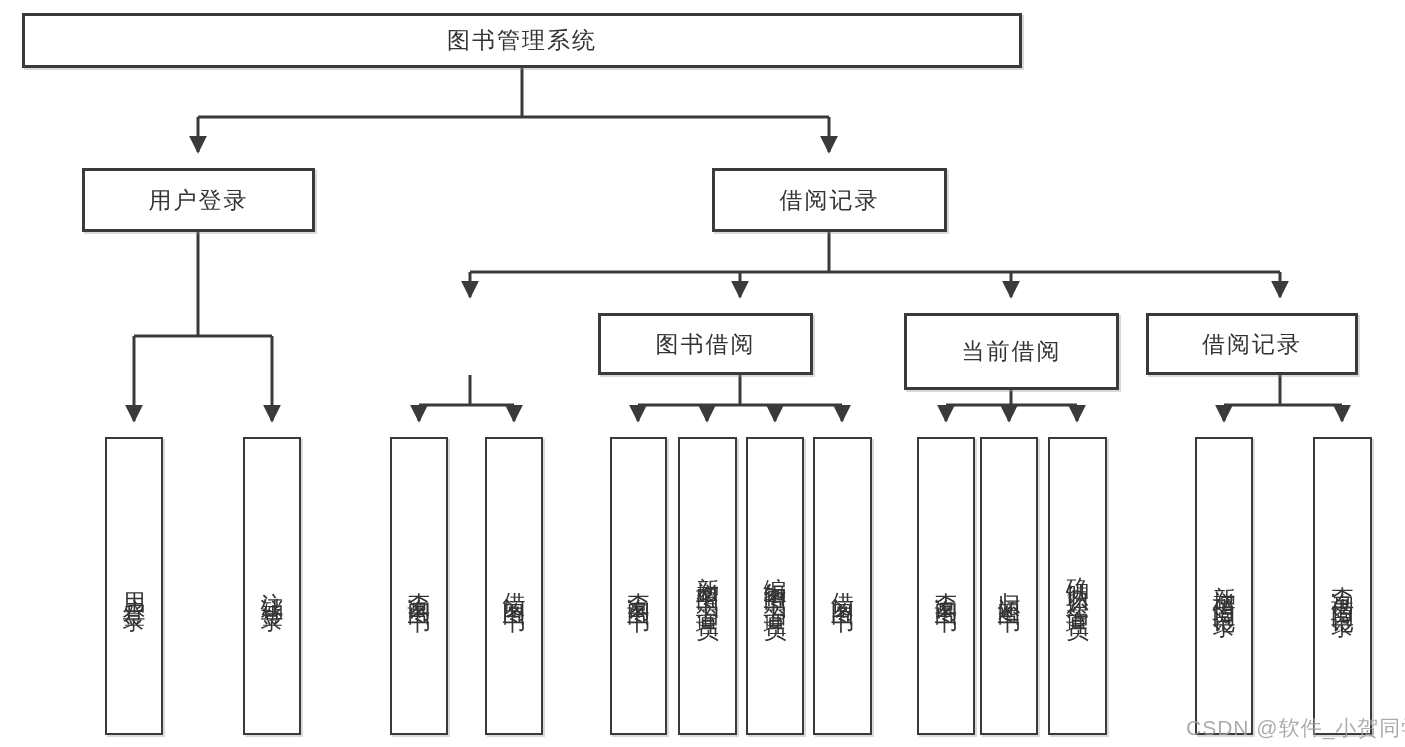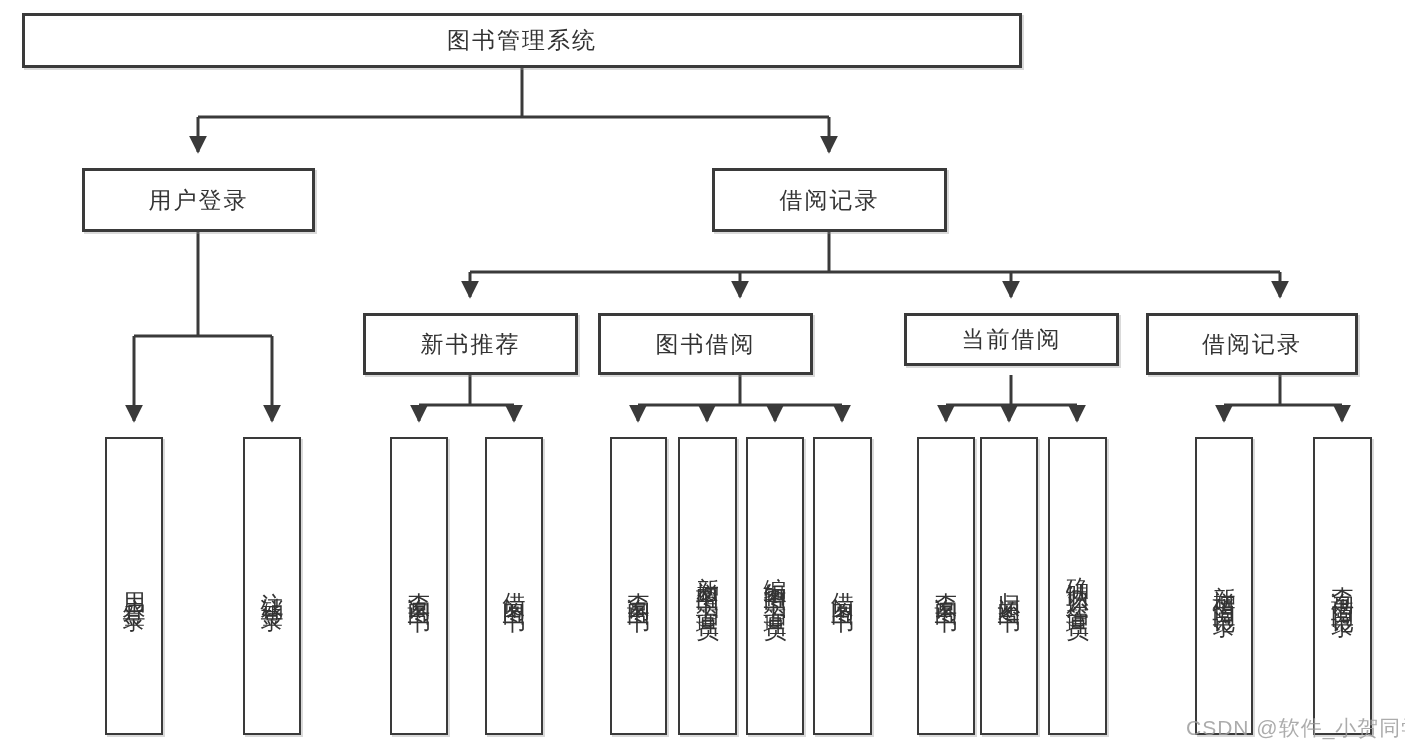--- a/index.html
+++ b/index.html
@@ -49,21 +49,21 @@
     letter-spacing: 6px;
     white-space: normal;
     line-height: 1;
   }
   
   .n-root          { left: 22px;   top: 13px;  width: 1000px; height: 55px; }
   .n-user-login    { left: 82px;   top: 168px; width: 233px;  height: 64px; }
   .n-book-mgmt     { left: 712px;  top: 168px; width: 235px;  height: 64px; }
   .n-l3-a          { left: 363px;  top: 313px; width: 215px;  height: 62px; }
   .n-l3-b          { left: 598px;  top: 313px; width: 215px;  height: 62px; }
-  .n-l3-c          { left: 904px;  top: 313px; width: 215px;  height: 53px; }
+  .n-l3-c          { left: 904px;  top: 313px; width: 215px;  height: 77px; }
   .n-l3-d          { left: 1146px; top: 313px; width: 212px;  height: 62px; }
   .n-a1 { left: 105px;  top: 437px; width: 58px; height: 298px; }
   .n-a2 { left: 243px;  top: 437px; width: 58px; height: 298px; }
   .n-b1 { left: 390px;  top: 437px; width: 58px; height: 298px; }
   .n-b2 { left: 485px;  top: 437px; width: 58px; height: 298px; }
   .n-c1 { left: 610px;  top: 437px; width: 57px; height: 298px; }
   .n-c2 { left: 678px;  top: 437px; width: 59px; height: 298px; }
   .n-c3 { left: 746px;  top: 437px; width: 58px; height: 298px; }
   .n-c4 { left: 813px;  top: 437px; width: 59px; height: 298px; }
   .n-d1 { left: 917px;  top: 437px; width: 58px; height: 298px; }
@@ -133,21 +133,20 @@
     <path class="edge" d="M 1224 405 H 1342"></path>
     <path class="edge" d="M 1224 405 V 421" marker-end="url(#arrow)"></path>
     <path class="edge" d="M 1342 405 V 421" marker-end="url(#arrow)"></path>
   </svg>
 
   <div class="node n-root">图书管理系统</div>
 
   <div class="node n-user-login">用户登录</div>
   <div class="node n-book-mgmt">借阅记录</div>
 
-  <div class="node n-l3-a">新书推荐</div>
   <div class="node n-l3-b">图书借阅</div>
   <div class="node n-l3-c">当前借阅</div>
   <div class="node n-l3-d">借阅记录</div>
 
   <div class="node leaf n-a1">用户登录</div>
   <div class="node leaf n-a2">注销登录</div>
 
   <div class="node leaf n-b1">查询图书</div>
   <div class="node leaf n-b2">借阅图书</div>
 

